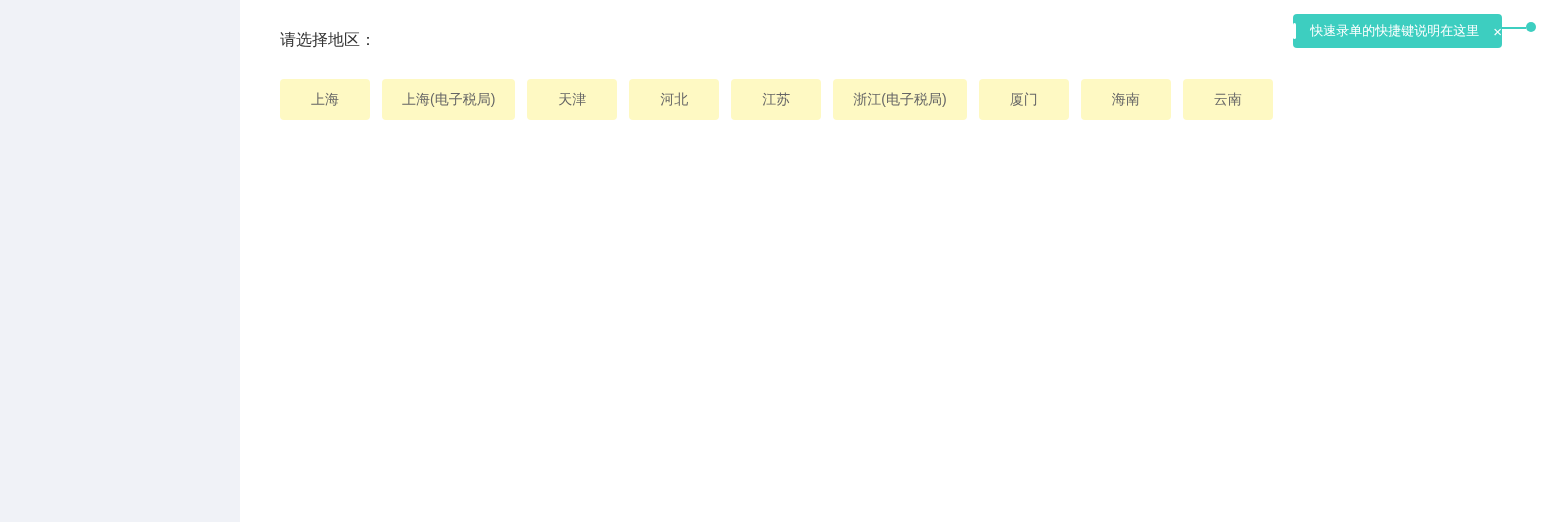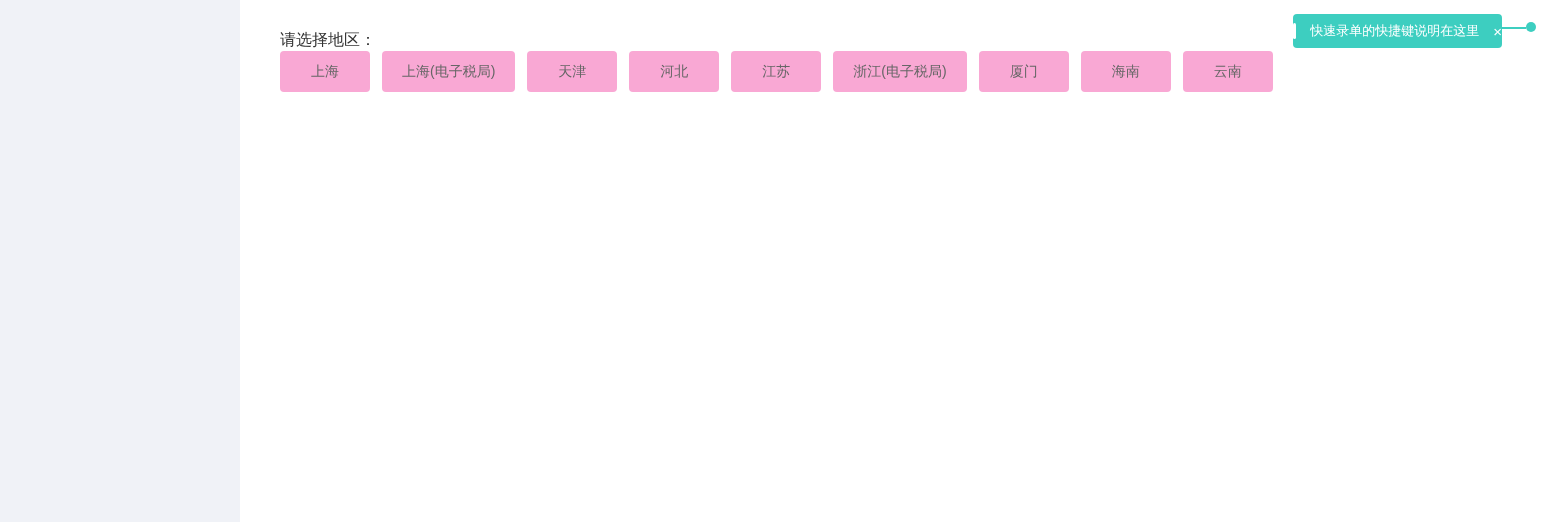--- a/index.html
+++ b/index.html
@@ -33,30 +33,31 @@
       right: 0;
       bottom: 0;
       background: #ffffff;
       padding: 30px 40px;
     }
 
     .page-title {
       font-size: 16px;
       color: #333;
       font-weight: normal;
+      margin-bottom: 28px;
     }
 
     .region-buttons {
       display: flex;
       flex-wrap: wrap;
       gap: 12px;
     }
 
     .region-btn {
-      background: #f9a8d4;
+      background: #fef9c3;
       border: none;
       border-radius: 4px;
       color: #666;
       font-size: 14px;
       padding: 14px 20px;
       cursor: pointer;
       min-width: 90px;
       height: 41px;
       display: flex;
       align-items: center;

